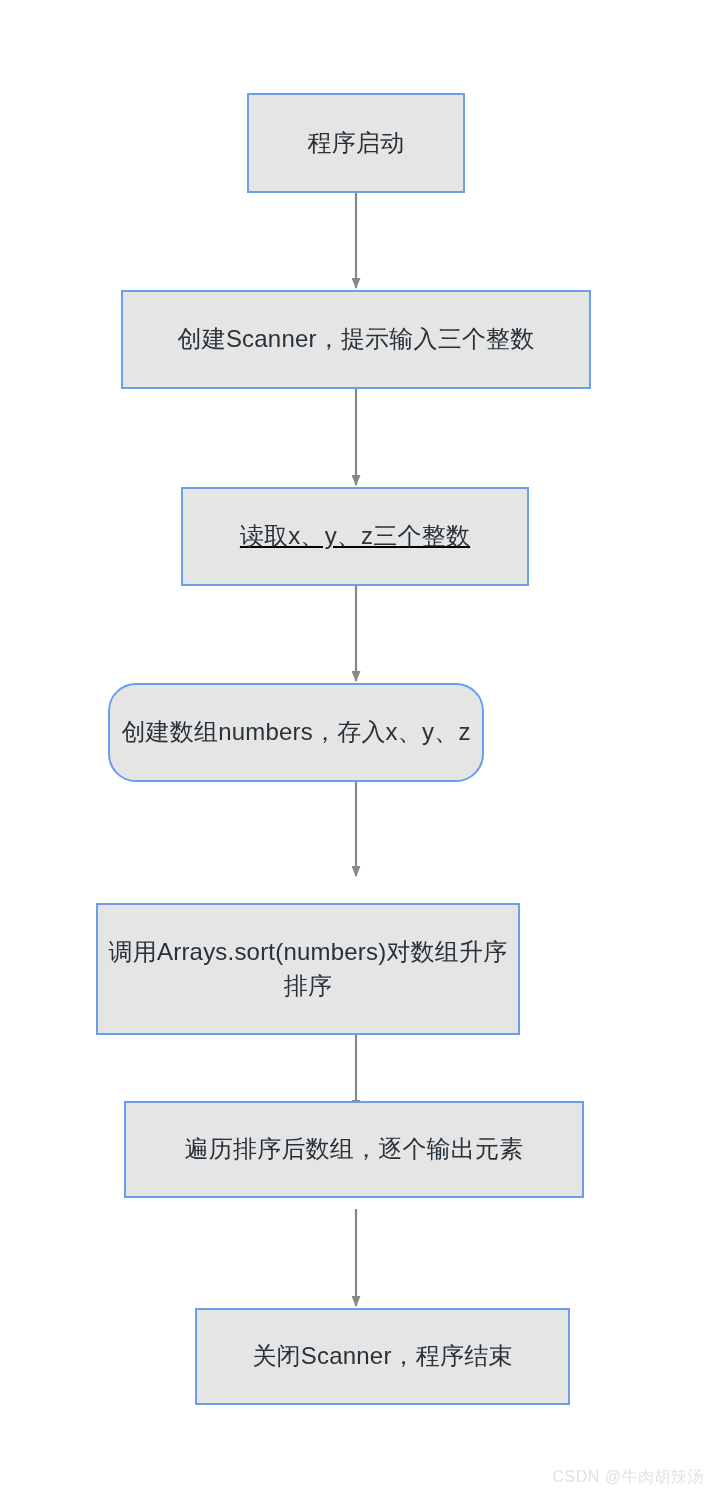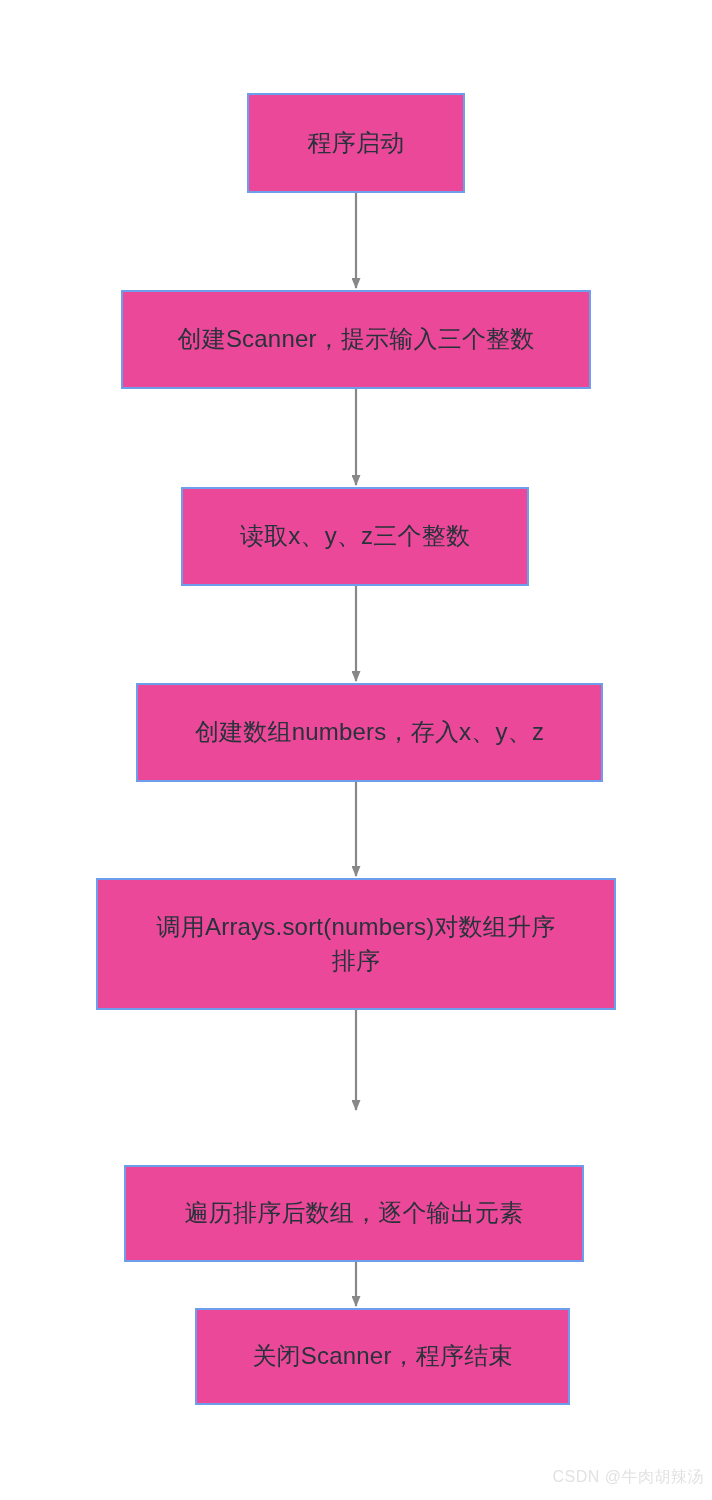--- a/index.html
+++ b/index.html
@@ -29,44 +29,44 @@
     left: 0;
     top: 0;
     width: 712px;
     height: 1500px;
     pointer-events: none;
   }
 
   .flow-node {
     position: absolute;
     box-sizing: border-box;
-    background: #ec4899;
+    background: #e5e5e5;
     border: 2px solid #6c9eeb;
     display: flex;
     align-items: center;
     justify-content: center;
     text-align: center;
   }
 
   .flow-node-label {
     color: #27323a;
     font-size: 24px;
     line-height: 1.42;
     letter-spacing: 0.2px;
     padding: 0 10px;
     white-space: pre-line;
   }
 
   
   #node-start        { left: 247px; top:  93px; width: 218px; height: 100px; }
   #node-create-scanner { left: 121px; top: 290px; width: 470px; height:  99px; align-items: center; }
-  #node-read-values  { left: 181px; top: 487px; width: 348px; height:  99px; }
-  #node-create-array { left: 136px; top: 683px; width: 467px; height:  99px; }
-  #node-sort-array   { left:  96px; top: 878px; width: 520px; height: 132px; }
-  #node-print-loop   { left: 124px; top:1165px; width: 460px; height:  97px; }
+  #node-read-values  { left: 181px; top: 487px; width: 348px; height:  99px; text-decoration: underline; }
+  #node-create-array { left: 108px; top: 683px; width: 376px; height:  99px; border-radius: 28px; }
+  #node-sort-array   { left:  96px; top: 903px; width: 424px; height: 132px; }
+  #node-print-loop   { left: 124px; top:1101px; width: 460px; height:  97px; }
   #node-close-scanner{ left: 168px; top:1308px; width: 375px; height:  97px; margin-left: 27px; }
 
   #watermark {
     position: absolute;
     right: 8px;
     bottom: 12px;
     font-size: 16px;
     color: #e2e2e2;
     letter-spacing: 0.5px;
     white-space: nowrap;

